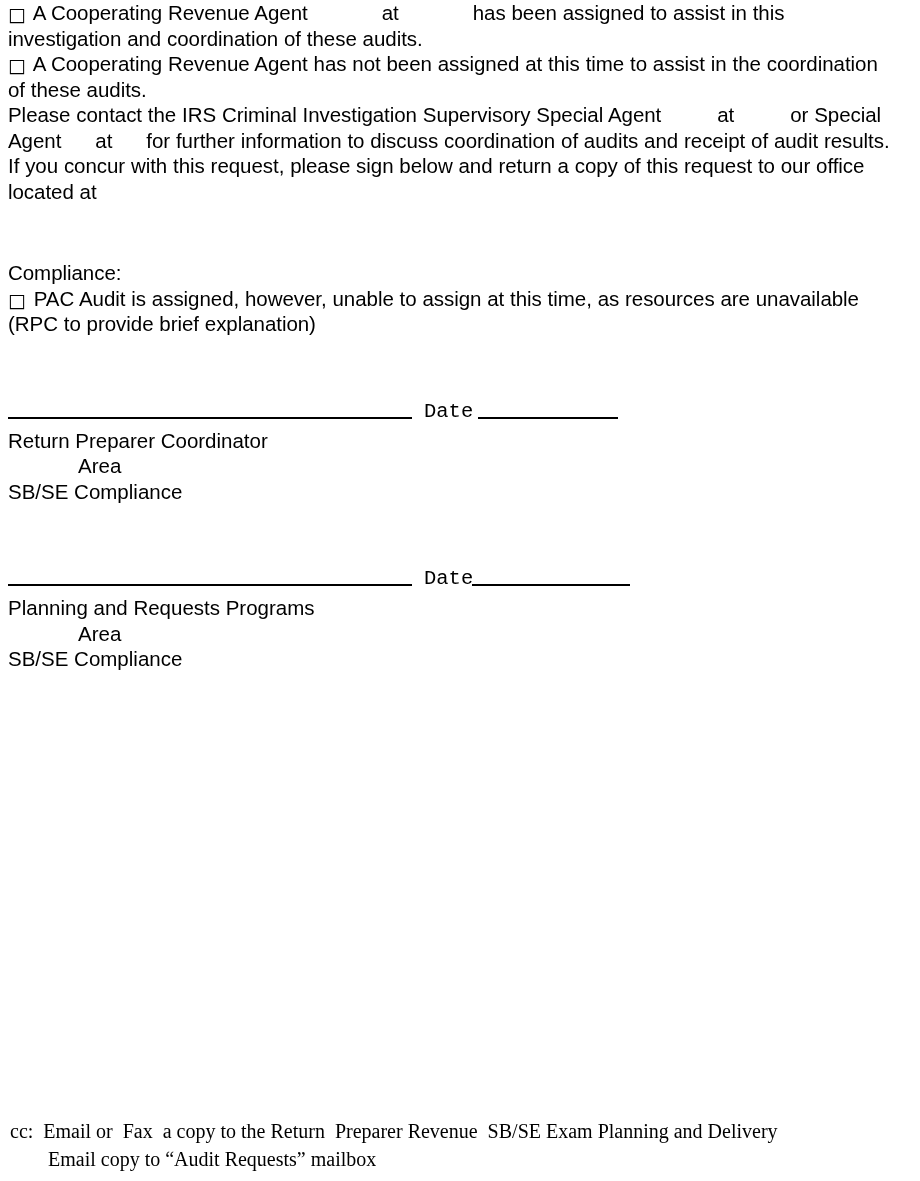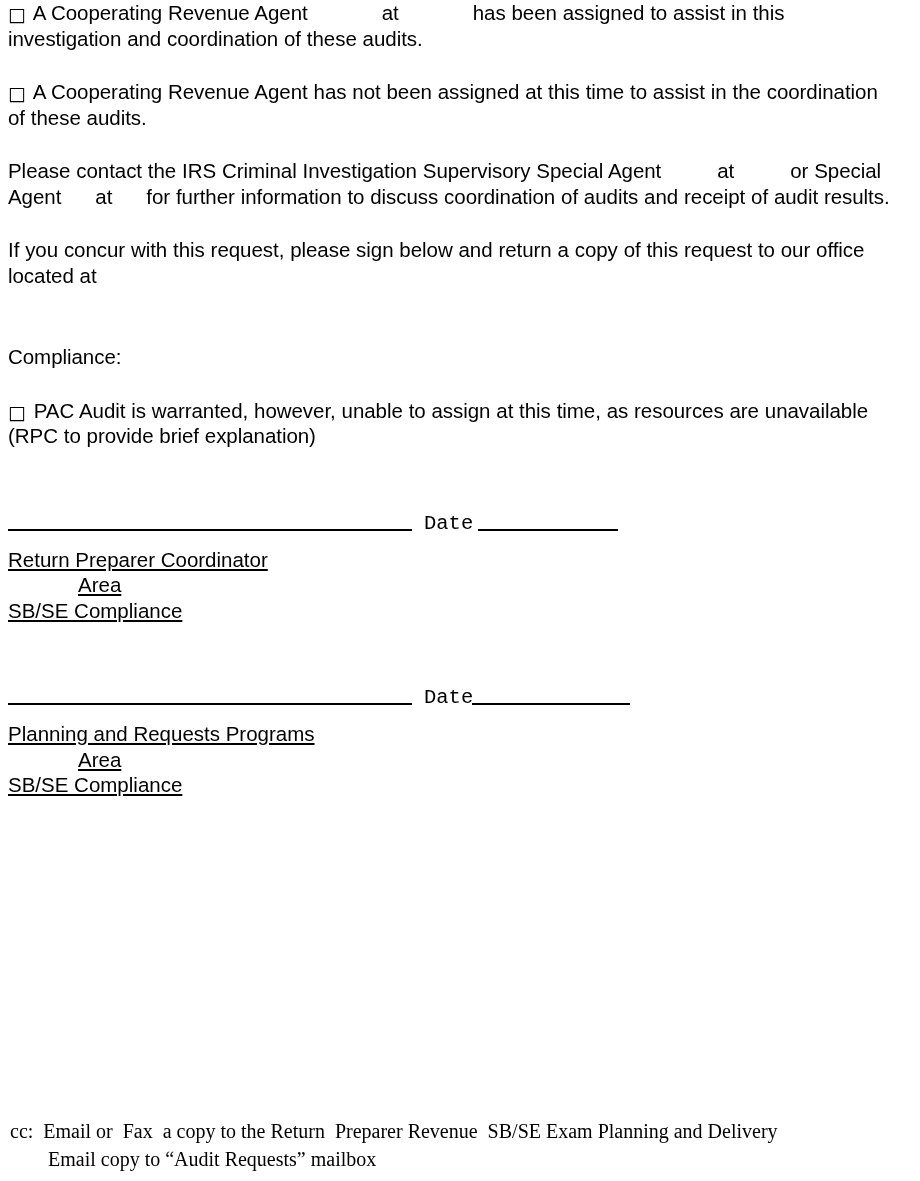--- a/index.html
+++ b/index.html
@@ -36,21 +36,20 @@
   .para {
     font-size: 20.5px;
     line-height: 25.5px;
     margin: 0 0 0 0;
     letter-spacing: -0.05px;
     word-spacing: 0.2px;
     text-align: left;
   }
 
   .para + .para {
-    margin-top: 28px;
   }
 
   .cbox {
     font-family: "DejaVu Sans", sans-serif;
     font-size: 19px;
     line-height: 1;
     display: inline-block;
     vertical-align: -1px;
     margin-right: 2px;
   }
@@ -105,22 +104,21 @@
     position: absolute;
     bottom: 0px;
     border-bottom: 2px solid #000;
     height: 0;
   }
 
   .date-rule.first { left: 470px; width: 140px; }
   .date-rule.second { left: 464px; width: 158px; }
 
   .sig-lines {
-    margin-top: 16px;
-    text-decoration: underline;
+    margin-top: 9px;
   }
 
   .sig-line {
     font-size: 20.5px;
     line-height: 25.5px;
     white-space: pre;
   }
 
   .sig-line.indent {
     padding-left: 70px;
@@ -158,21 +156,21 @@
 
     <p class="para"><span>Please contact the IRS Criminal Investigation Supervisory Special Agent</span><span class="gap-md"></span><span>at</span><span class="gap-md"></span><span>or Special Agent</span><span class="gap-sm"></span><span>at</span><span class="gap-sm"></span><span>for further information to discuss coordination of audits and receipt of audit results.</span></p>
 
     <p class="para">If you concur with this request, please sign below and return a copy of this request to our office located at</p>
 
     <div class="spacer-lg"></div>
 
     <p class="para">Compliance:</p>
 
 
-    <p class="para"><span class="cbox">□</span> <span>PAC Audit is warranted, however, unable to assign at this time, as resources are unavailable (RPC to provide brief explanation)</span></p>
+    <p class="para"><span class="cbox">□</span> <span>PAC Audit is assigned, however, unable to assign at this time, as resources are unavailable (RPC to provide brief explanation)</span></p>
 
     <div class="spacer-lg"></div>
 
     <div class="sig-block">
       <div class="sig-row">
         <span class="sig-rule"></span>
         <span class="date-label">Date</span>
         <span class="date-rule first"></span>
       </div>
       <div class="sig-lines">

